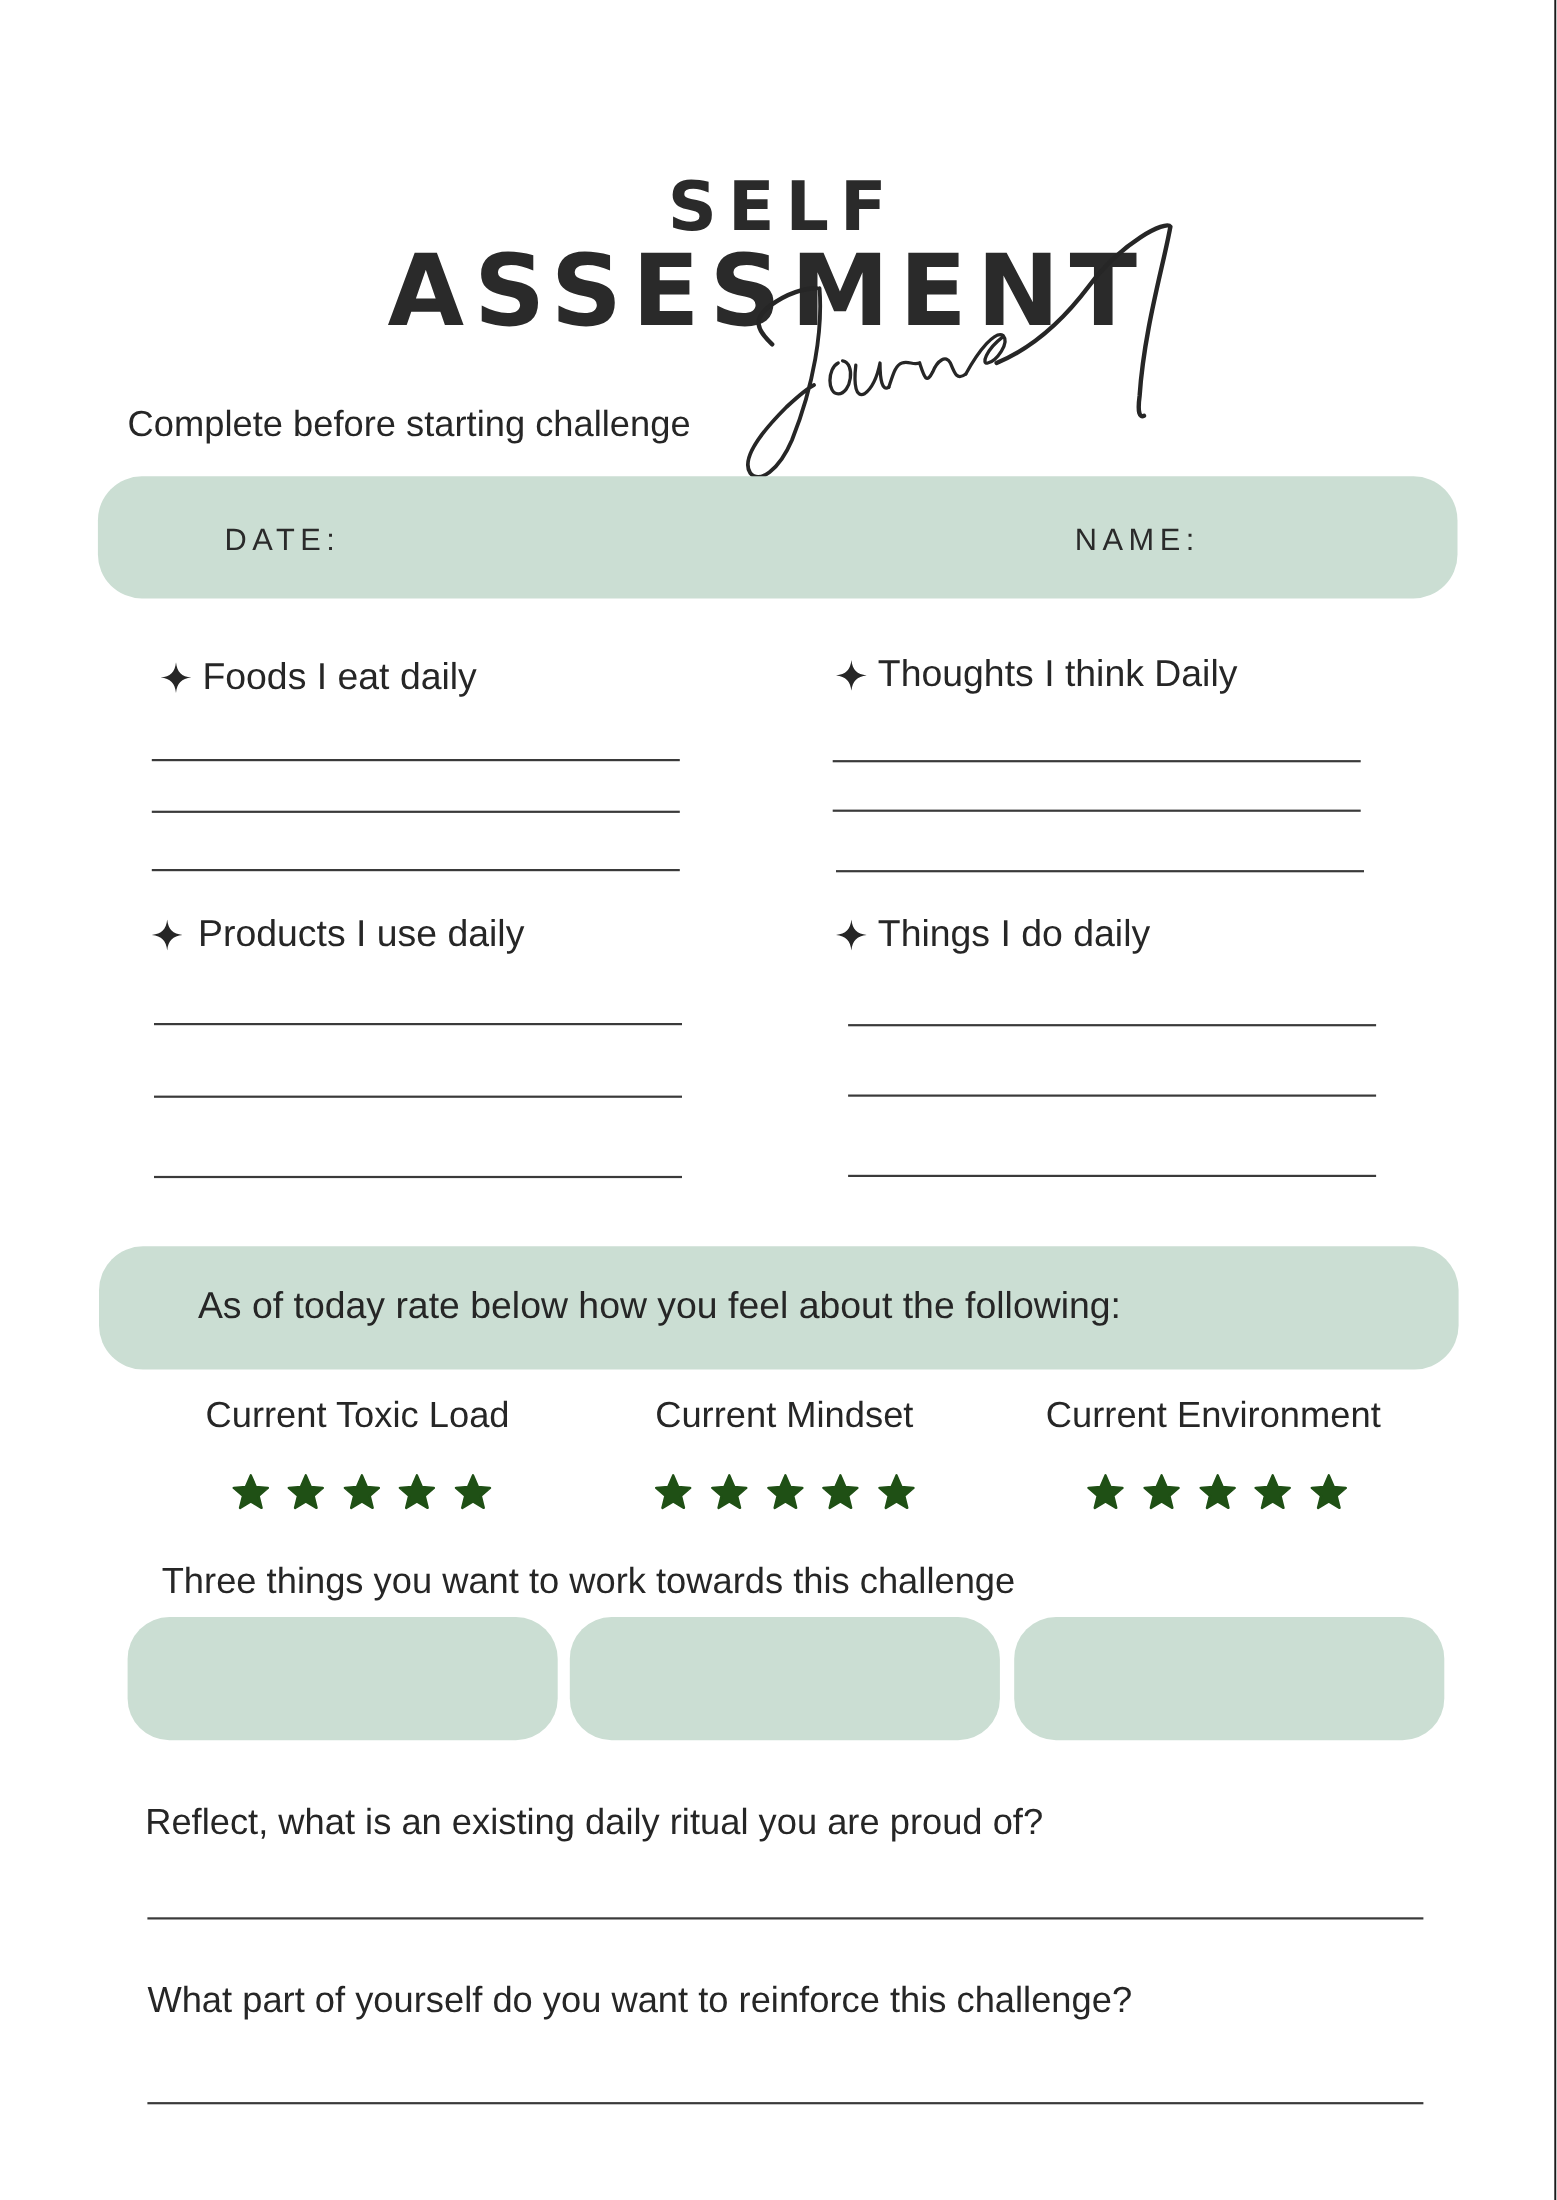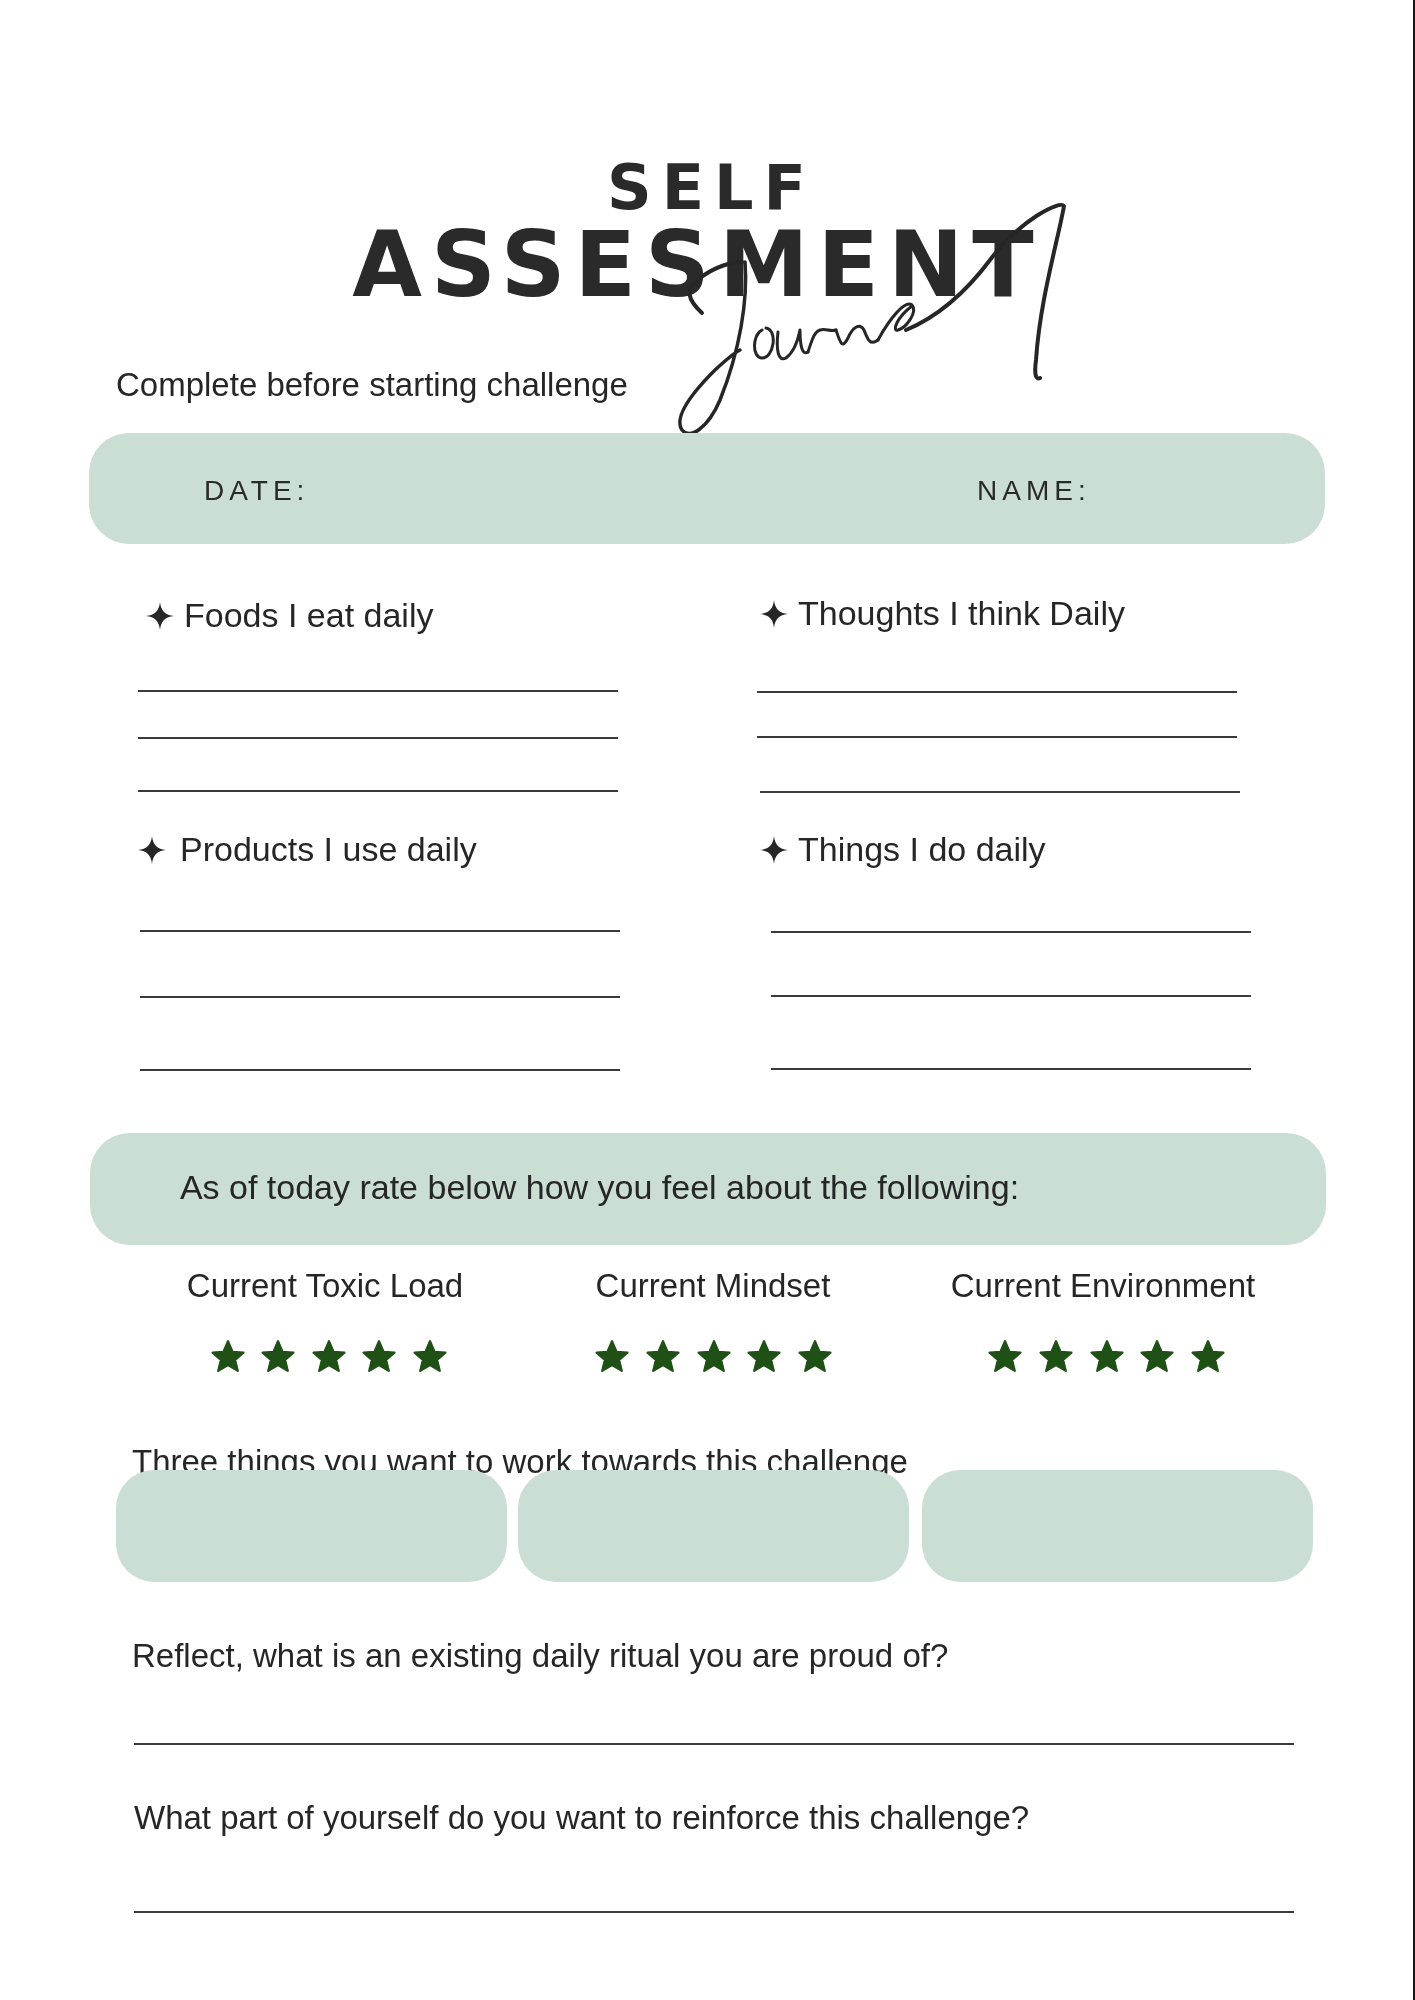--- a/index.html
+++ b/index.html
@@ -160,21 +160,21 @@
         <path d="M12 1.5l3 7 7.3.6-5.6 4.8 1.8 7.3L12 17.3 5.5 21.2l1.8-7.3L1.7 9.1 9 8.5z" fill="#1f5015" stroke="#1f5015" stroke-width="1.5" stroke-linejoin="round"></path>
       </svg>
     <svg class="star" style="left:1139px; top:1339px;" viewBox="0 0 24 24">
         <path d="M12 1.5l3 7 7.3.6-5.6 4.8 1.8 7.3L12 17.3 5.5 21.2l1.8-7.3L1.7 9.1 9 8.5z" fill="#1f5015" stroke="#1f5015" stroke-width="1.5" stroke-linejoin="round"></path>
       </svg>
     <svg class="star" style="left:1190px; top:1339px;" viewBox="0 0 24 24">
         <path d="M12 1.5l3 7 7.3.6-5.6 4.8 1.8 7.3L12 17.3 5.5 21.2l1.8-7.3L1.7 9.1 9 8.5z" fill="#1f5015" stroke="#1f5015" stroke-width="1.5" stroke-linejoin="round"></path>
       </svg>
   </div>
 
-  <div class="abs prompt" style="left:132px; top:1418px;margin-top:25px;">Three things you want to work towards this challenge</div>
+  <div class="abs prompt" style="left:147px; top:1418px;">Three things you want to work towards this challenge</div>
   <div class="pill goal-box" style="left:116px; width:391px;"></div>
   <div class="pill goal-box" style="left:518px; width:391px;"></div>
   <div class="pill goal-box" style="left:922px; width:391px;"></div>
 
   <div class="abs prompt" style="left:132px; top:1637px;">Reflect, what is an existing daily ritual you are proud of?</div>
   <div class="rule" style="left:134px; top:1743px; width:1160px;"></div>
 
   <div class="abs prompt" style="left:134px; top:1799px;">What part of yourself do you want to reinforce this challenge?</div>
   <div class="rule" style="left:134px; top:1911px; width:1160px;"></div>
 </div>

